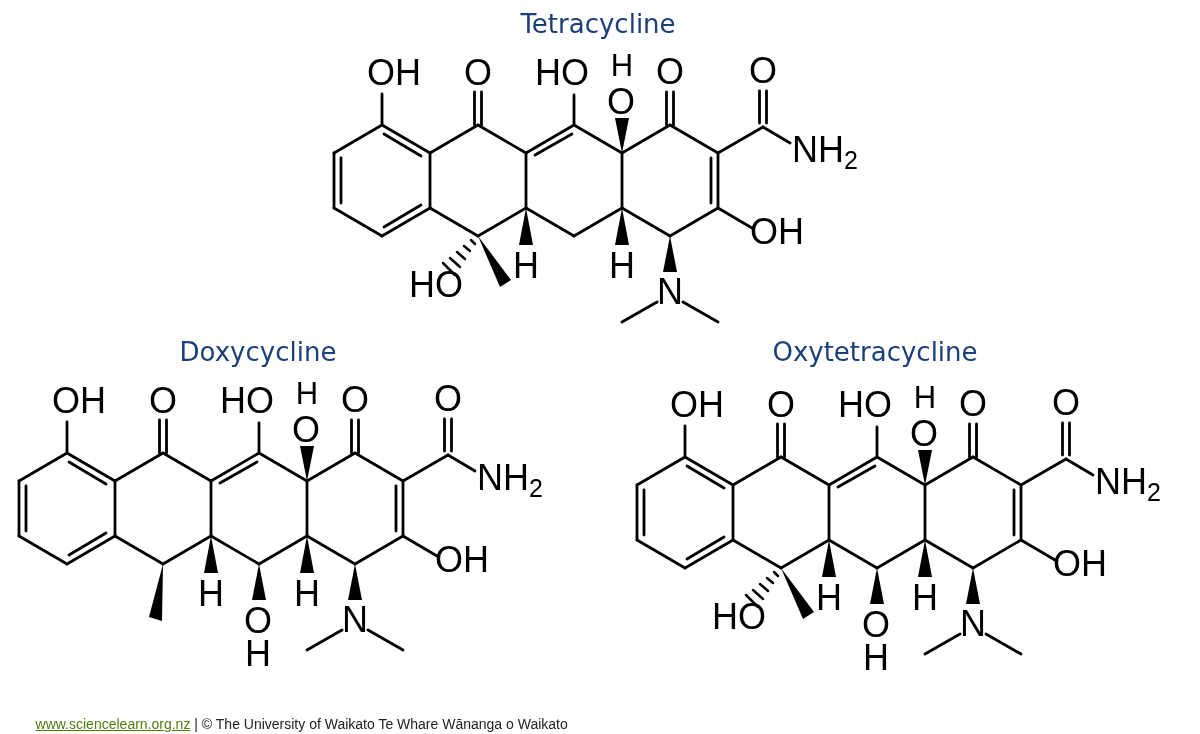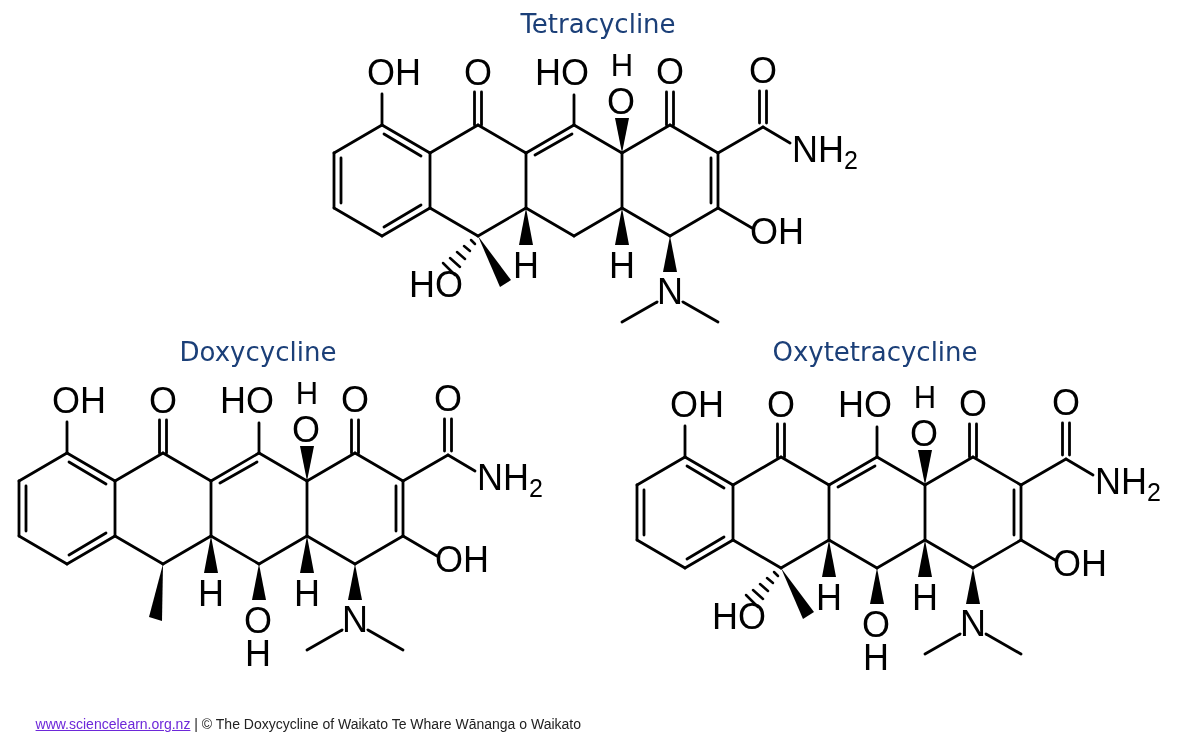--- a/index.html
+++ b/index.html
@@ -7,21 +7,21 @@
        font-family:"Liberation Sans",sans-serif;position:relative;}
   #figure{position:absolute;inset:0;}
   svg{display:block;}
   .bond{stroke:#000000;stroke-width:2.8;stroke-linecap:round;fill:none;}
   .hash{stroke:#000000;stroke-width:2.5;stroke-linecap:round;}
   .wedge{fill:#000000;stroke:none;}
   text.atom{font-family:"Liberation Sans",sans-serif;fill:#000000;}
   text.mol-title{font-family:"DejaVu Sans","Liberation Sans",sans-serif;font-weight:500;}
   .footer{position:absolute;left:20px;top:700px;font-size:14px;color:#222222;
           font-family:"Liberation Sans",sans-serif;white-space:pre;}
-  .footer .footer-link{text-decoration:underline;color:#6d28d9;cursor:pointer;}
+  .footer .footer-link{text-decoration:underline;color:#4d7c0f;cursor:pointer;}
 </style>
 </head>
 <body>
 
 <div id="figure">
   <svg id="mol-canvas" width="1200" height="734" viewBox="0 0 1200 734" xmlns="http://www.w3.org/2000/svg">
       <g transform="translate(0,0)">
         <line x1="382" y1="125" x2="334" y2="153" class="bond"></line>
         <line x1="334" y1="153" x2="334" y2="208" class="bond"></line>
         <line x1="334" y1="208" x2="382" y2="236" class="bond"></line>
@@ -211,15 +211,15 @@
         <line x1="455" y1="275" x2="443" y2="263" class="hash"></line>
         <polygon points="478,236,511,280,500,287" class="wedge"></polygon>
         <text x="436" y="297" text-anchor="middle" font-size="36" class="atom">HO</text>
         <polygon points="574,236,567,272,581,272" class="wedge"></polygon>
         <text x="573" y="305" text-anchor="middle" font-size="36" class="atom">O</text>
         <text x="573" y="338" text-anchor="middle" font-size="36" class="atom">H</text>
       </g>
       <text x="875" y="361" text-anchor="middle" font-size="26" fill="#1b3f78" class="mol-title">Oxytetracycline</text>
     </svg>
   <div class="footer">
-    <span class="footer-link">www.sciencelearn.org.nz</span><span> | © The Doxycycline of Waikato Te Whare Wānanga o Waikato</span>
+    <span class="footer-link">www.sciencelearn.org.nz</span><span> | © The University of Waikato Te Whare Wānanga o Waikato</span>
   </div>
 </div>
 
 </body></html>

